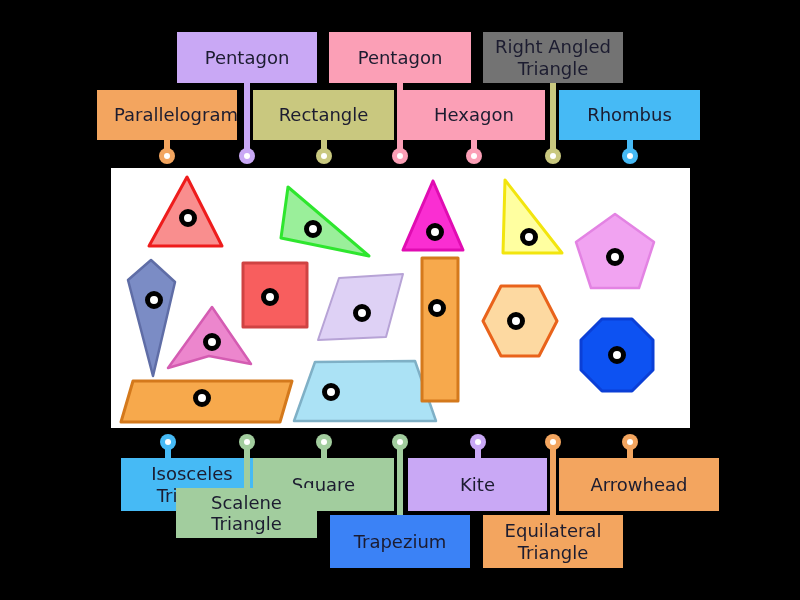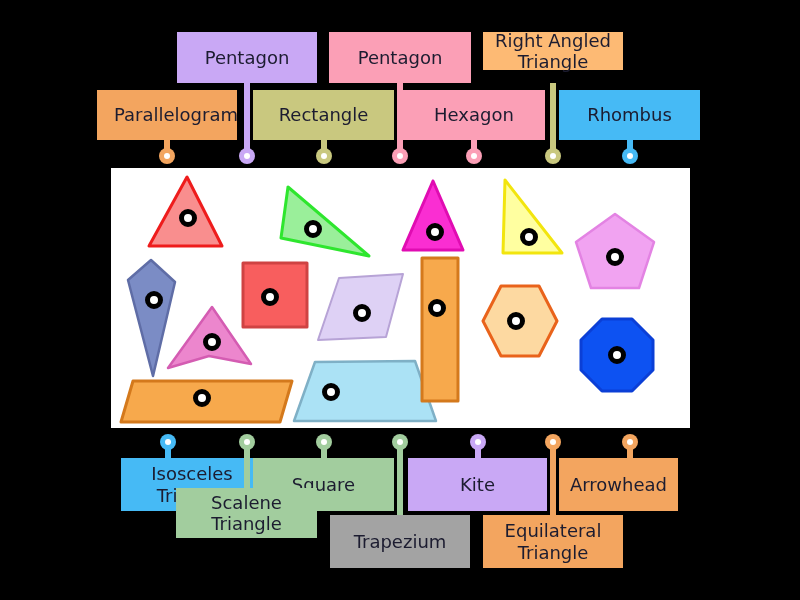--- a/index.html
+++ b/index.html
@@ -62,21 +62,21 @@
       <div class="wlabel" style="left: 177px; top: 32px; width: 140px; height: 51px; background: rgb(201, 168, 245); color: rgb(28, 28, 48);">Pentagon</div>
       <div class="stem" style="left: 397px; top: 83px; height: 73px; background: rgb(251, 159, 182);"></div>
       <div class="pin-dot" style="left: 392px; top: 148px; background: rgb(251, 159, 182);">
         <div class="pin-core" style="background: rgb(255, 255, 255);"></div>
       </div>
       <div class="wlabel" style="left: 329px; top: 32px; width: 142px; height: 51px; background: rgb(251, 159, 182); color: rgb(28, 28, 48);">Pentagon</div>
       <div class="stem" style="left: 550px; top: 83px; height: 73px; background: rgb(201, 200, 127);"></div>
       <div class="pin-dot" style="left: 545px; top: 148px; background: rgb(201, 200, 127);">
         <div class="pin-core" style="background: rgb(255, 255, 255);"></div>
       </div>
-      <div class="wlabel" style="left: 483px; top: 32px; width: 140px; height: 38px; background: #fdba74; color: rgb(28, 28, 48);">Right Angled Triangle</div>
+      <div class="wlabel" style="left: 483px; top: 32px; width: 140px; height: 51px; background: #737373; color: rgb(28, 28, 48);">Right Angled Triangle</div>
       <div class="stem" style="left: 164px; top: 140px; height: 16px; background: rgb(243, 165, 95);"></div>
       <div class="pin-dot" style="left: 159px; top: 148px; background: rgb(243, 165, 95);">
         <div class="pin-core" style="background: rgb(255, 255, 255);"></div>
       </div>
       <div class="wlabel" style="left: 97px; top: 90px; width: 140px; height: 50px; background: rgb(243, 165, 95); color: rgb(28, 28, 48); padding-left: 22px;">Parallelogram</div>
       <div class="stem" style="left: 320.5px; top: 140px; height: 16px; background: rgb(201, 200, 127);"></div>
       <div class="pin-dot" style="left: 315.5px; top: 148px; background: rgb(201, 200, 127);">
         <div class="pin-core" style="background: rgb(255, 255, 255);"></div>
       </div>
       <div class="wlabel" style="left: 253px; top: 90px; width: 141px; height: 50px; background: rgb(201, 200, 127); color: rgb(28, 28, 48);">Rectangle</div>
@@ -102,30 +102,30 @@
       <div class="wlabel" style="left: 253px; top: 458px; width: 141px; height: 53px; background: rgb(162, 205, 158); color: rgb(28, 28, 48);">Square</div>
       <div class="stem" style="left: 474.5px; top: 442px; height: 16px; background: rgb(201, 168, 245);"></div>
       <div class="pin-dot" style="left: 469.5px; top: 434px; background: rgb(201, 168, 245);">
         <div class="pin-core" style="background: rgb(255, 255, 255);"></div>
       </div>
       <div class="wlabel" style="left: 408px; top: 458px; width: 139px; height: 53px; background: rgb(201, 168, 245); color: rgb(28, 28, 48);">Kite</div>
       <div class="stem" style="left: 626.5px; top: 442px; height: 16px; background: rgb(243, 165, 95);"></div>
       <div class="pin-dot" style="left: 621.5px; top: 434px; background: rgb(243, 165, 95);">
         <div class="pin-core" style="background: rgb(255, 255, 255);"></div>
       </div>
-      <div class="wlabel" style="left: 559px; top: 458px; width: 119px; height: 53px; background: rgb(243, 165, 95); color: rgb(28, 28, 48);">Arrowhead</div>
+      <div class="wlabel" style="left: 559px; top: 458px; width: 160px; height: 53px; background: rgb(243, 165, 95); color: rgb(28, 28, 48);">Arrowhead</div>
       <div class="stem" style="left: 243.5px; top: 442px; height: 73px; background: rgb(162, 205, 158);"></div>
       <div class="pin-dot" style="left: 238.5px; top: 434px; background: rgb(162, 205, 158);">
         <div class="pin-core" style="background: rgb(255, 255, 255);"></div>
       </div>
       <div class="wlabel" style="left: 176px; top: 488px; width: 141px; height: 50px; background: rgb(162, 205, 158); color: rgb(28, 28, 48);">Scalene Triangle</div>
       <div class="stem" style="left: 397px; top: 442px; height: 73px; background: rgb(162, 205, 158);"></div>
       <div class="pin-dot" style="left: 392px; top: 434px; background: rgb(162, 205, 158);">
         <div class="pin-core" style="background: rgb(255, 255, 255);"></div>
       </div>
-      <div class="wlabel" style="left: 330px; top: 515px; width: 140px; height: 53px; background: #a3a3a3; color: rgb(28, 28, 48);">Trapezium</div>
+      <div class="wlabel" style="left: 330px; top: 515px; width: 140px; height: 53px; background: #3b82f6; color: rgb(28, 28, 48);">Trapezium</div>
       <div class="stem" style="left: 550px; top: 442px; height: 73px; background: rgb(243, 165, 95);"></div>
       <div class="pin-dot" style="left: 545px; top: 434px; background: rgb(243, 165, 95);">
         <div class="pin-core" style="background: rgb(255, 255, 255);"></div>
       </div>
       <div class="wlabel" style="left: 483px; top: 515px; width: 140px; height: 53px; background: rgb(243, 165, 95); color: rgb(28, 28, 48);">Equilateral Triangle</div>
     </div>
 </div>
 
 </body></html>

